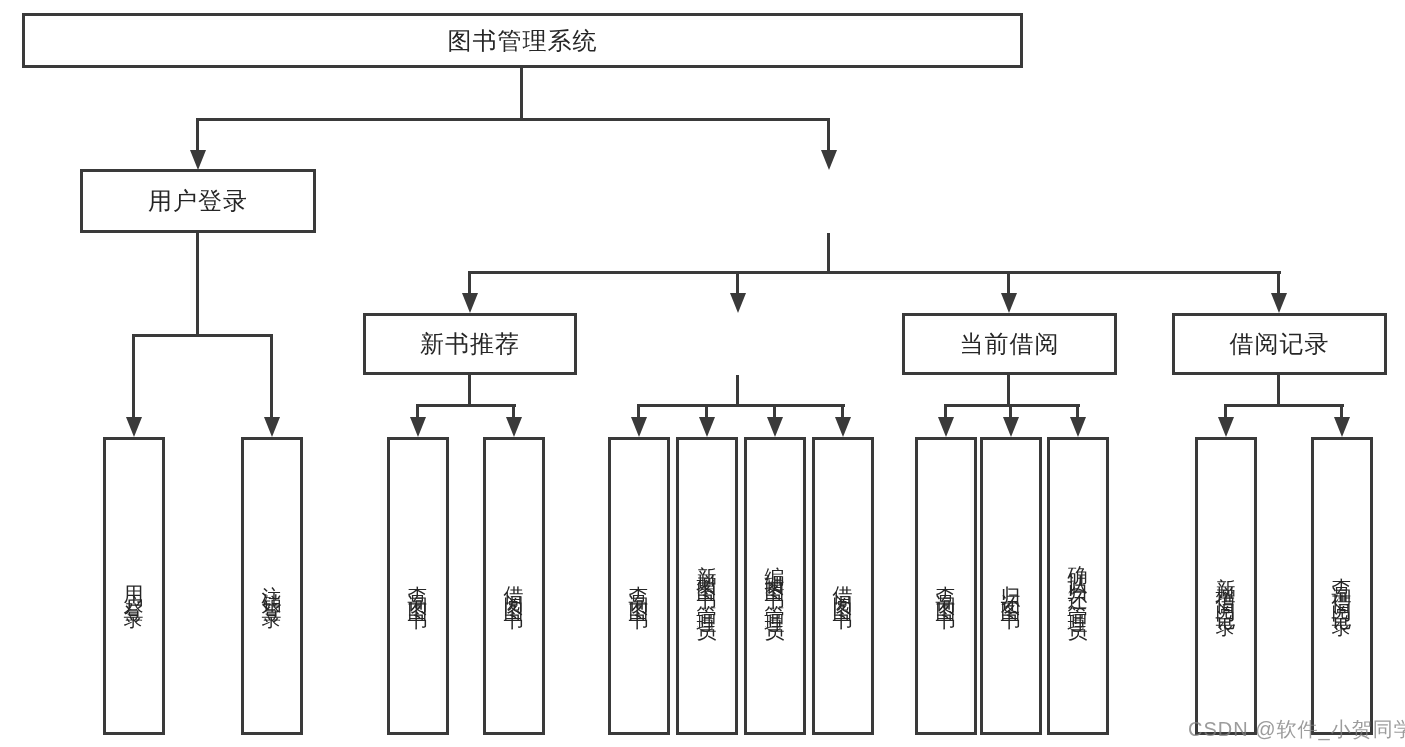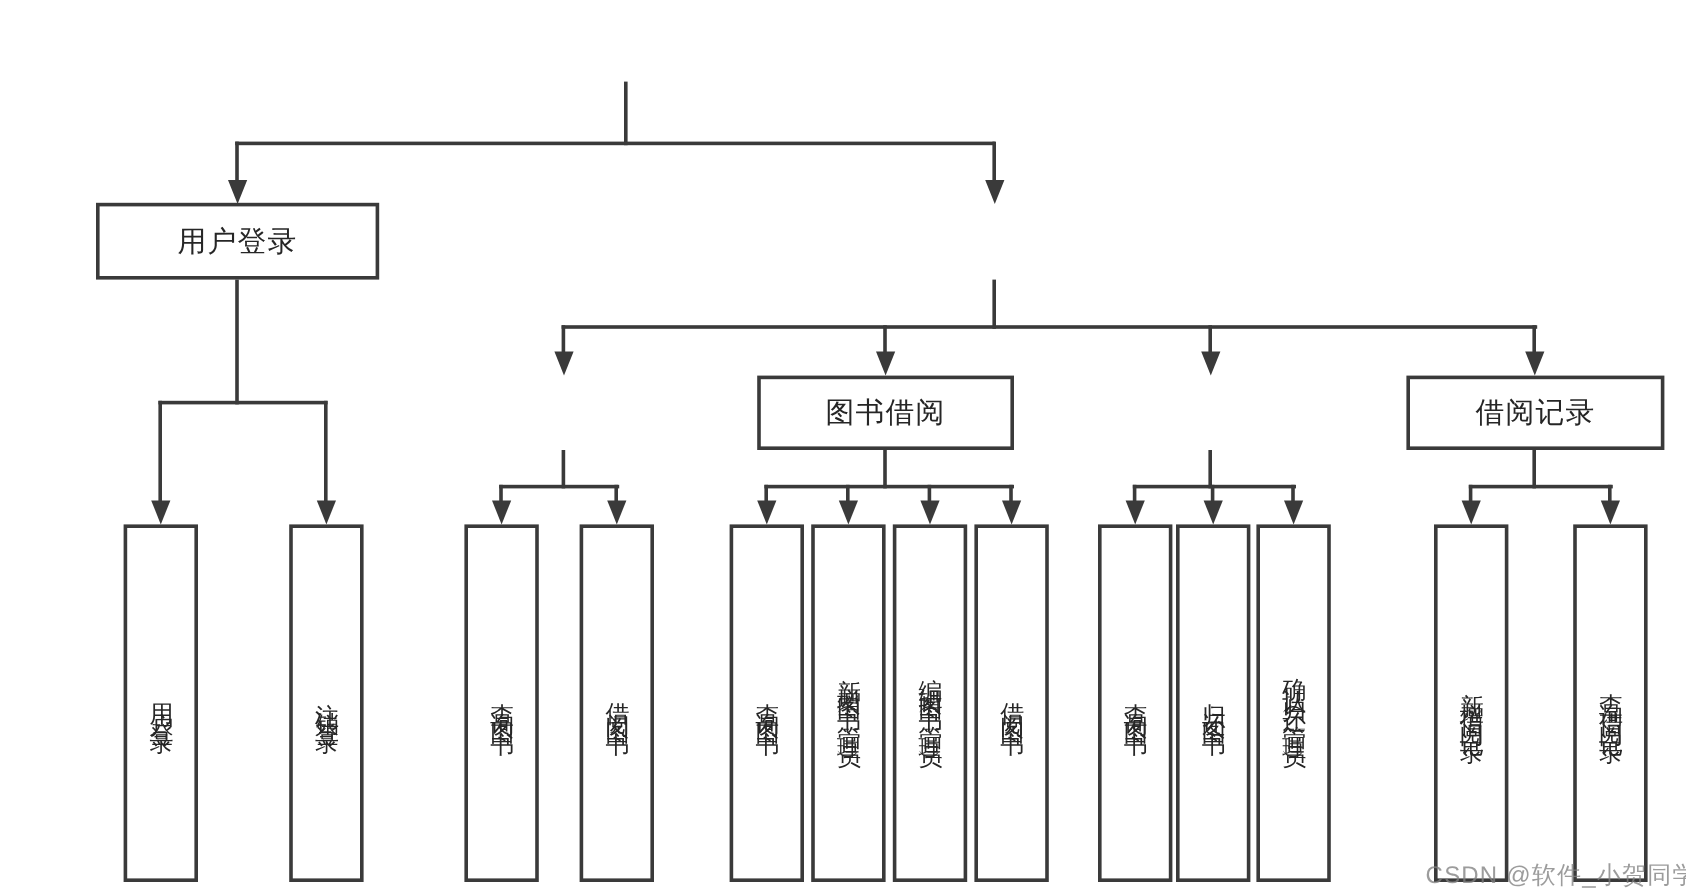--- a/index.html
+++ b/index.html
@@ -26,24 +26,26 @@
   .watermark{
     position:absolute;left:1188px;top:716px;font-size:20px;
     color:rgba(128,128,128,0.78);white-space:nowrap;letter-spacing:1px;
   }
 </style>
 </head>
 <body>
 
 <div class="stage">
 
+  <div class="node h" style="left:22px;top:13px;width:1001px;height:55px">图书管理系统</div>
 
   <div class="node h" style="left:80px;top:169px;width:236px;height:64px">用户登录</div>
 
-  <div class="node h" style="left:631px;top:313px;width:214px;height:62px">图书借阅</div>
+  <div class="node h" style="left:363px;top:313px;width:214px;height:62px">新书推荐</div>
+  <div class="node h" style="left:902px;top:313px;width:215px;height:62px">当前借阅</div>
   <div class="node h" style="left:1172px;top:313px;width:215px;height:62px">借阅记录</div>
 
   <div class="node v" style="left:103px;top:437px;width:62px;height:298px">用户登录</div>
   <div class="node v" style="left:241px;top:437px;width:62px;height:298px">注销登录</div>
   <div class="node v" style="left:387px;top:437px;width:62px;height:298px">查询图书</div>
   <div class="node v" style="left:483px;top:437px;width:62px;height:298px">借阅图书</div>
   <div class="node v" style="left:608px;top:437px;width:62px;height:298px">查询图书</div>
   <div class="node v" style="left:676px;top:437px;width:62px;height:298px">新增图书（管理员）</div>
   <div class="node v" style="left:744px;top:437px;width:62px;height:298px">编辑图书（管理员）</div>
   <div class="node v" style="left:812px;top:437px;width:62px;height:298px">借阅图书</div>

